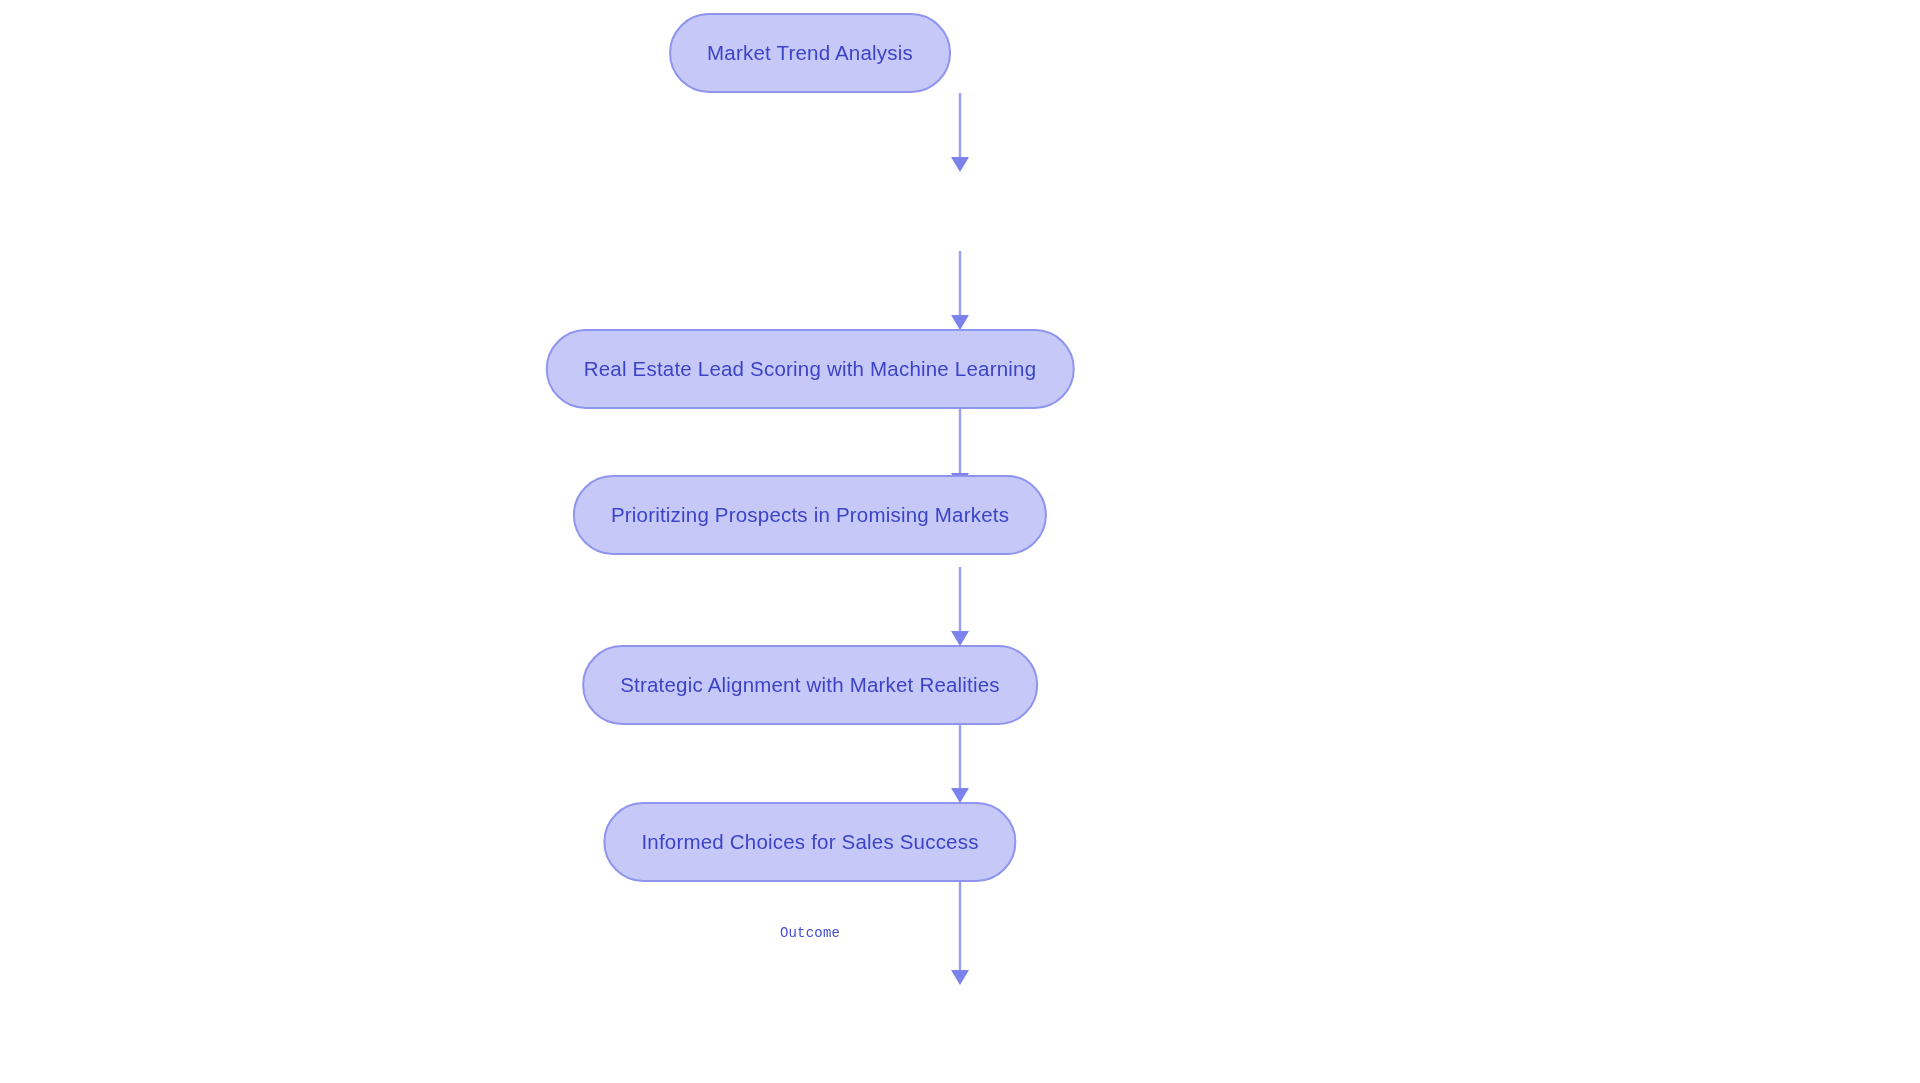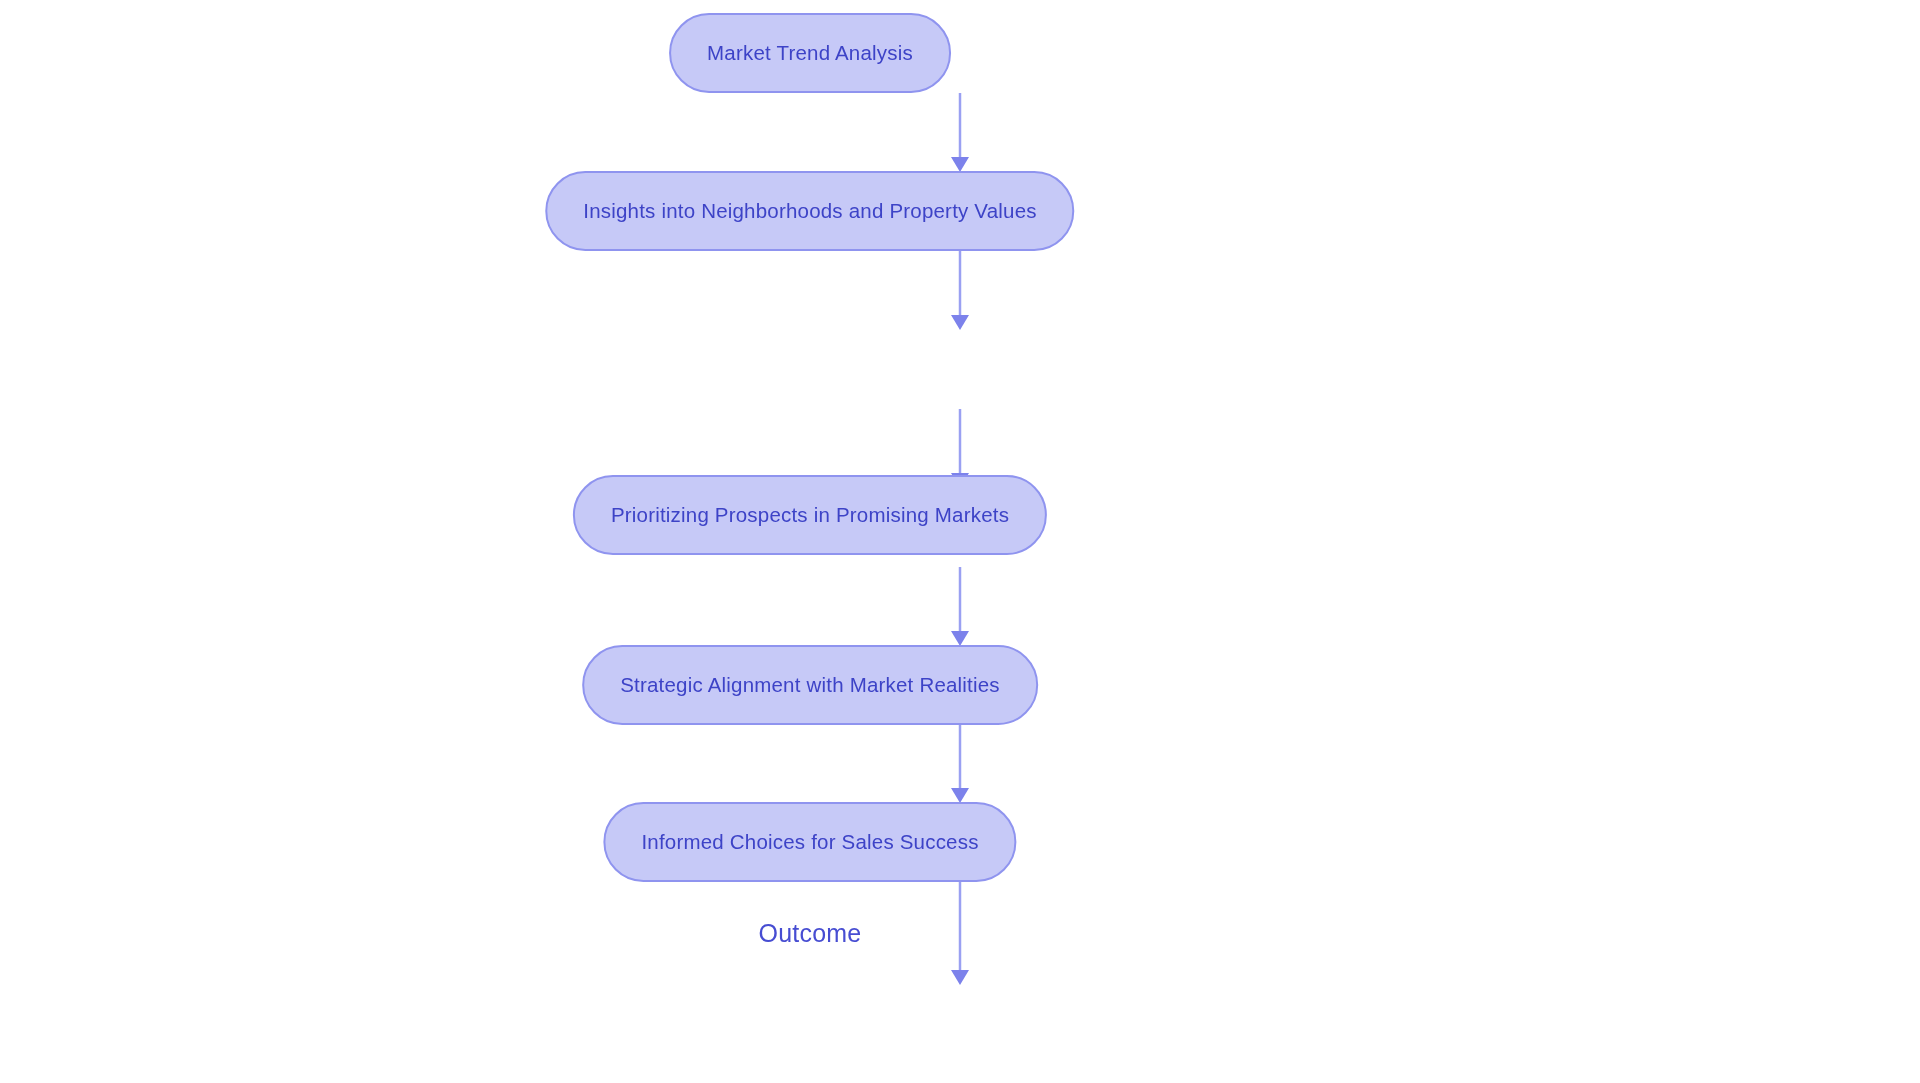--- a/index.html
+++ b/index.html
@@ -49,25 +49,26 @@
     padding: 0 36px;
     z-index: 2;
   }
   .edge-label {
     position: absolute;
     left: 50%;
     top: 919px;
     transform: translateX(-50%);
     background: var(--background, #ffffff);
     color: var(--edge_label_text, #474dd2);
-    font-size: 25px;
+    font-size: 14px;
     letter-spacing: 0.2px;
     line-height: 28px;
     padding: 0 8px;
     z-index: 3;
+    font-family: Liberation Mono, monospace;
   }
 </style>
 </head>
 <body>
 
 <div class="canvas">
 
   <svg class="edges-layer" width="1920" height="1083" viewBox="0 0 1920 1083" xmlns="http://www.w3.org/2000/svg">
     <g>
       <line class="edge-line" x1="960" y1="93" x2="960" y2="158"></line>
@@ -89,20 +90,20 @@
       <line class="edge-line" x1="960" y1="725" x2="960" y2="789"></line>
       <polygon class="edge-head" points="951,788 969,788 960,803"></polygon>
     </g>
     <g>
       <line class="edge-line" x1="960" y1="882" x2="960" y2="971"></line>
       <polygon class="edge-head" points="951,970 969,970 960,985"></polygon>
     </g>
   </svg>
 
   <div class="flow-node" style="top:13px">Market Trend Analysis</div>
-  <div class="flow-node" style="top:171px">Insights into Neighborhoods and Property Values</div>
+  <div class="flow-node" style="top:329px">Real Estate Lead Scoring with Machine Learning</div>
   <div class="flow-node" style="top:475px">Prioritizing Prospects in Promising Markets</div>
   <div class="flow-node" style="top:645px">Strategic Alignment with Market Realities</div>
   <div class="flow-node" style="top:802px">Informed Choices for Sales Success</div>
 
   <div class="edge-label">Outcome</div>
 
 </div>
 
 </body></html>

